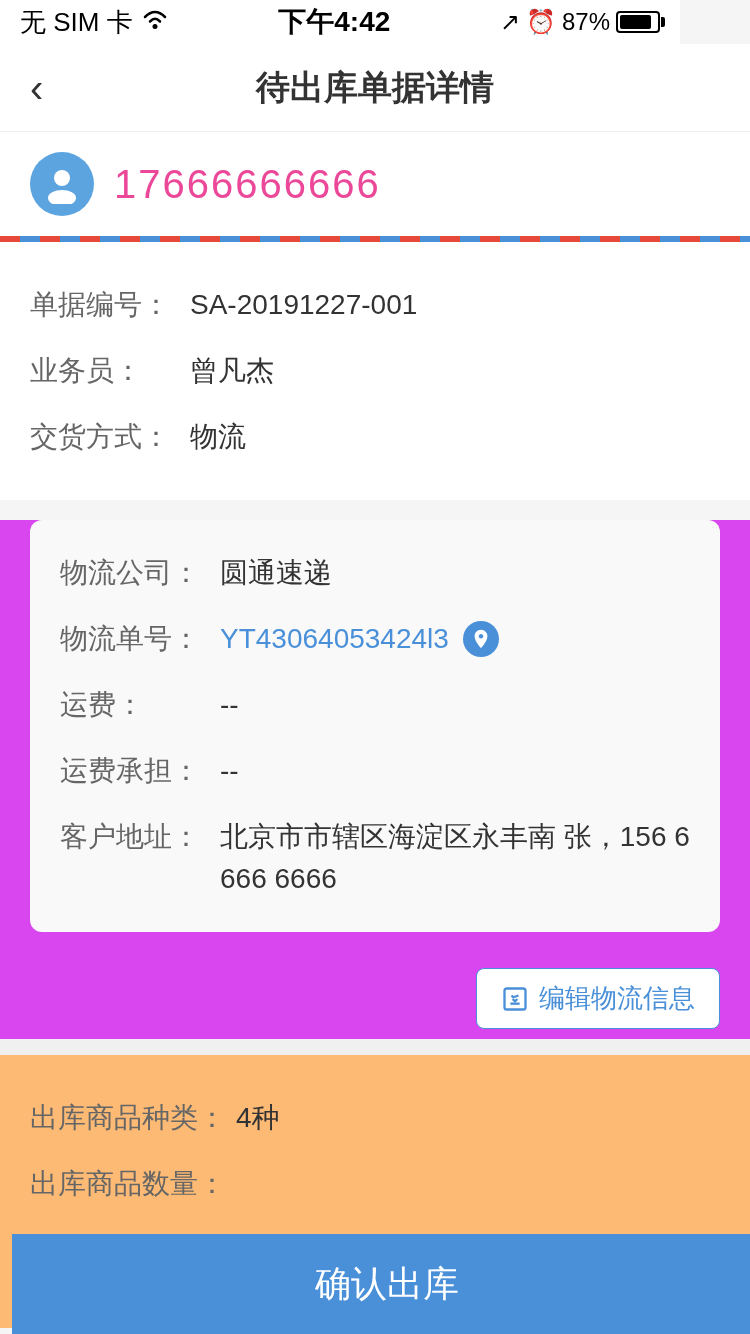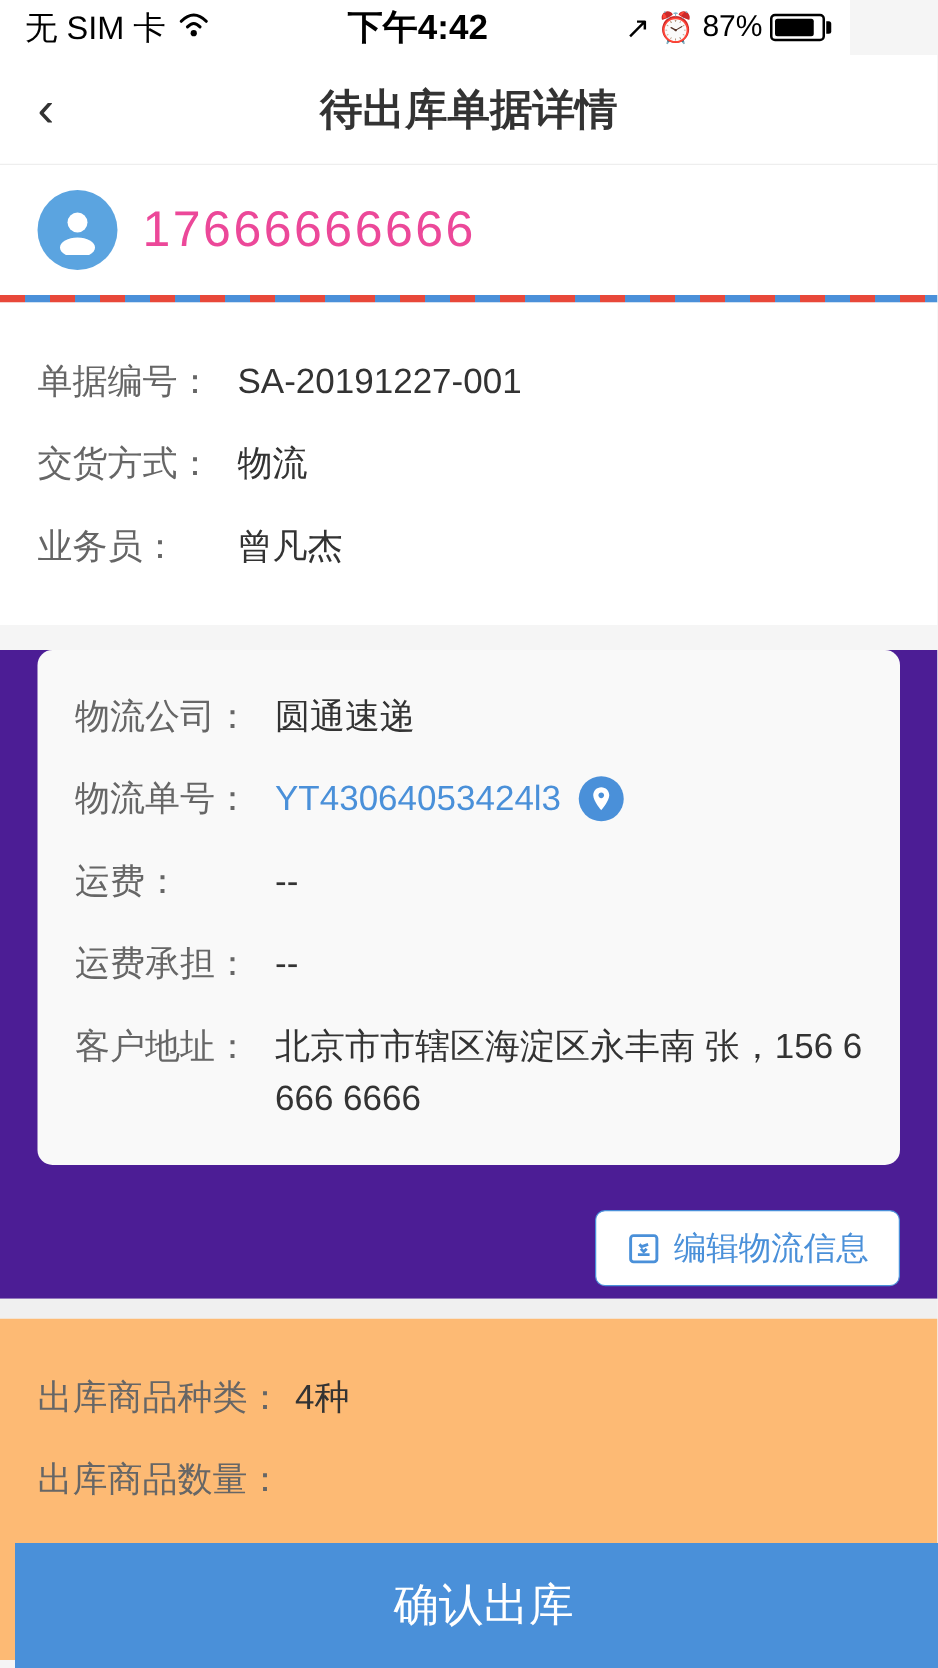--- a/index.html
+++ b/index.html
@@ -276,30 +276,30 @@
 </div>
 
 <div class="dashed-line"></div>
 
 <div class="section">
   <div class="info-row">
     <span class="info-label">单据编号：</span>
     <span class="info-value">SA-20191227-001</span>
   </div>
   <div class="info-row">
+    <span class="info-label">业务员：</span>
+    <span class="info-value">曾凡杰</span>
+  </div>
+  <div class="info-row">
     <span class="info-label">交货方式：</span>
     <span class="info-value">物流</span>
   </div>
-  <div class="info-row">
-    <span class="info-label">业务员：</span>
-    <span class="info-value">曾凡杰</span>
-  </div>
-</div>
-
-<div style="background:#4c1d95; padding: 0 0 10px 0;">
+</div>
+
+<div style="background:#d946ef; padding: 0 0 10px 0;">
   <div class="logistics-box">
     <div class="info-row">
       <span class="info-label">物流公司：</span>
       <span class="info-value">圆通速递</span>
     </div>
     <div class="info-row">
       <span class="info-label">物流单号：</span>
       <span class="info-value blue tracking-value">
         <span>YT43064053424l3</span>
         <div class="location-pin">

